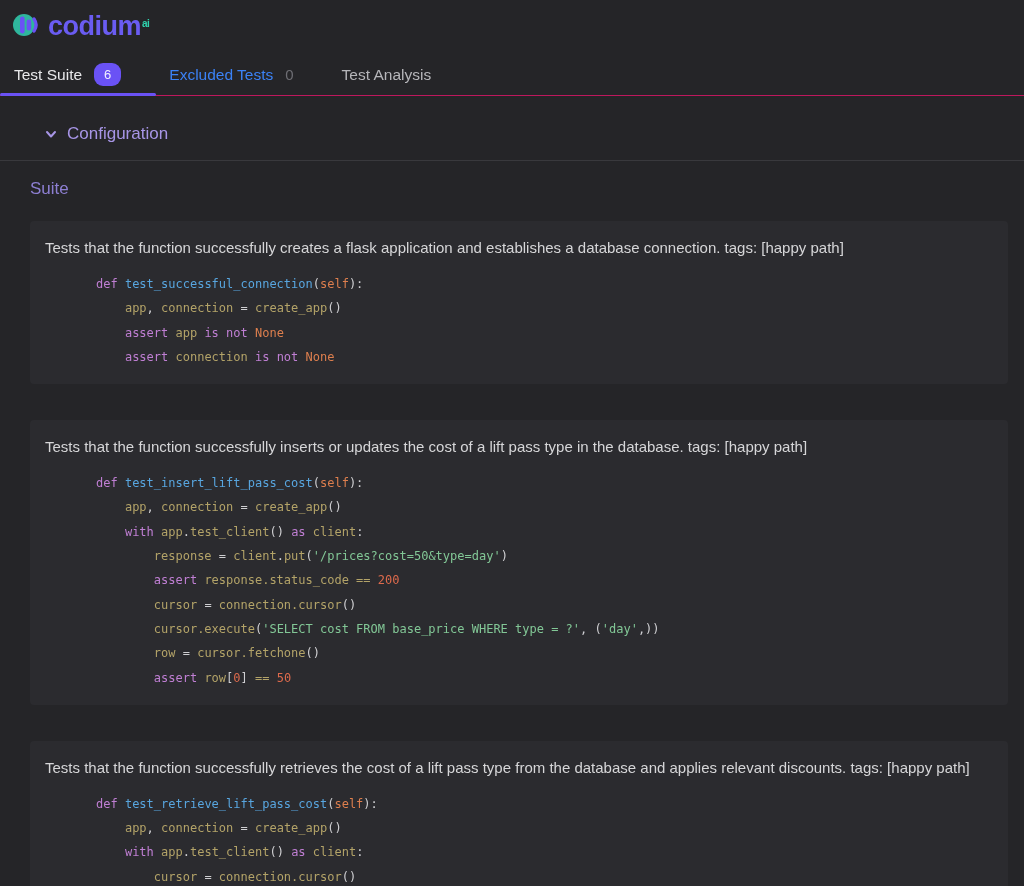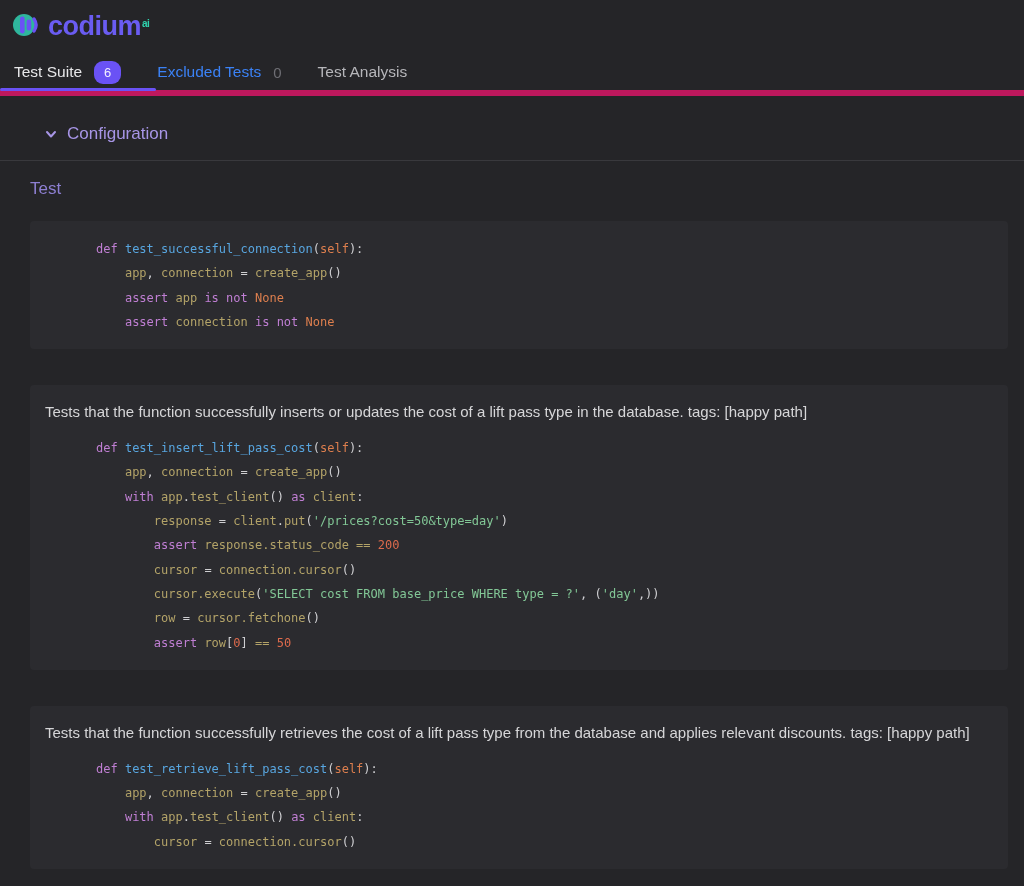--- a/index.html
+++ b/index.html
@@ -10,21 +10,21 @@
     color:#d6d6d8;
   }
   
   .header { padding:8px 0 0 12px; height:44px; display:flex; align-items:center; }
   .logo { display:flex; align-items:center; gap:6px; }
   .logo-mark { margin-top:2px; }
   .wordmark { font-size:27px; font-weight:700; color:#6a5cf2; letter-spacing:-0.5px; line-height:30px; }
   .wordmark-sup { font-size:10px; font-weight:700; color:#2fd3ae; vertical-align:top; position:relative; top:-2px; margin-left:1px; }
   
   .tabbar { position:relative; margin-top:10px; height:42px; display:flex; align-items:center;
-            padding-left:14px; gap:36px; border-bottom:6px solid #be185d; }
+            padding-left:14px; gap:48px; border-bottom:1px solid #be185d; }
   .tab { display:flex; align-items:center; gap:12px; font-size:15.5px; cursor:pointer; }
   .tab-label { color:#3b82f6; }
   .tab.active .tab-label { color:#e8e8ea; }
   .tab.bright .tab-label { color:#b6b6ba; }
   .tab-count-plain { color:#6e6e74; font-size:15px; }
   .tab-badge { background:#6a52f5; color:#f2f0ff; font-size:13px; line-height:13px;
                padding:5px 10px; border-radius:9px; }
   .tab-underline { position:absolute; left:0; bottom:-1px; width:156px; height:3px;
                    background:#6a52f5; border-radius:2px; }
   
@@ -85,24 +85,25 @@
   <span style="display:flex;">
     <svg width="14" height="14" viewBox="0 0 14 14">
       <polyline points="3,5 7,9.5 11,5" fill="none" stroke="#a795e6" stroke-width="2" stroke-linecap="round" stroke-linejoin="round"></polyline>
     </svg>
   </span>
   <span>Configuration</span>
 </div>
 
 <div class="divider"></div>
 
-<div class="tests-title">Test</div>
+<div class="tests-title">Suite</div>
 
 <div class="cards">
     <div class="card">
+      <div class="card-desc">Tests that the function successfully creates a flask application and establishes a database connection. tags: [happy path]</div>
       <div class="code"><div class="code-line"><span class="tk-kw">def </span><span class="tk-fn">test_successful_connection</span><span class="tk-pl">(</span><span class="tk-const">self</span><span class="tk-pl">):</span></div><div class="code-line"><span class="tk-pl">    </span><span class="tk-var">app</span><span class="tk-pl">, </span><span class="tk-var">connection</span><span class="tk-pl"> = </span><span class="tk-var">create_app</span><span class="tk-pl">()</span></div><div class="code-line"><span class="tk-pl">    </span><span class="tk-kw">assert </span><span class="tk-var">app</span><span class="tk-kw"> is not </span><span class="tk-const">None</span></div><div class="code-line"><span class="tk-pl">    </span><span class="tk-kw">assert </span><span class="tk-var">connection</span><span class="tk-kw"> is not </span><span class="tk-const">None</span></div></div>
     </div>
     <div class="card">
       <div class="card-desc">Tests that the function successfully inserts or updates the cost of a lift pass type in the database. tags: [happy path]</div>
       <div class="code"><div class="code-line"><span class="tk-kw">def </span><span class="tk-fn">test_insert_lift_pass_cost</span><span class="tk-pl">(</span><span class="tk-const">self</span><span class="tk-pl">):</span></div><div class="code-line"><span class="tk-pl">    </span><span class="tk-var">app</span><span class="tk-pl">, </span><span class="tk-var">connection</span><span class="tk-pl"> = </span><span class="tk-var">create_app</span><span class="tk-pl">()</span></div><div class="code-line"><span class="tk-pl">    </span><span class="tk-kw">with </span><span class="tk-var">app</span><span class="tk-pl">.</span><span class="tk-var">test_client</span><span class="tk-pl">() </span><span class="tk-kw">as </span><span class="tk-var">client</span><span class="tk-pl">:</span></div><div class="code-line"><span class="tk-pl">        </span><span class="tk-var">response</span><span class="tk-pl"> = </span><span class="tk-var">client</span><span class="tk-pl">.</span><span class="tk-var">put</span><span class="tk-pl">(</span><span class="tk-str">'/prices?cost=50&amp;type=day'</span><span class="tk-pl">)</span></div><div class="code-line"><span class="tk-pl">        </span><span class="tk-kw">assert </span><span class="tk-var">response.status_code</span><span class="tk-op"> == </span><span class="tk-num">200</span></div><div class="code-line"><span class="tk-pl">        </span><span class="tk-var">cursor</span><span class="tk-pl"> = </span><span class="tk-var">connection.cursor</span><span class="tk-pl">()</span></div><div class="code-line"><span class="tk-pl">        </span><span class="tk-var">cursor.execute</span><span class="tk-pl">(</span><span class="tk-str">'SELECT cost FROM base_price WHERE type = ?'</span><span class="tk-pl">, (</span><span class="tk-str">'day'</span><span class="tk-pl">,))</span></div><div class="code-line"><span class="tk-pl">        </span><span class="tk-var">row</span><span class="tk-pl"> = </span><span class="tk-var">cursor.fetchone</span><span class="tk-pl">()</span></div><div class="code-line"><span class="tk-pl">        </span><span class="tk-kw">assert </span><span class="tk-var">row</span><span class="tk-pl">[</span><span class="tk-num">0</span><span class="tk-pl">]</span><span class="tk-op"> == </span><span class="tk-num">50</span></div></div>
     </div>
     <div class="card">
       <div class="card-desc">Tests that the function successfully retrieves the cost of a lift pass type from the database and applies relevant discounts. tags: [happy path]</div>
       <div class="code"><div class="code-line"><span class="tk-kw">def </span><span class="tk-fn">test_retrieve_lift_pass_cost</span><span class="tk-pl">(</span><span class="tk-const">self</span><span class="tk-pl">):</span></div><div class="code-line"><span class="tk-pl">    </span><span class="tk-var">app</span><span class="tk-pl">, </span><span class="tk-var">connection</span><span class="tk-pl"> = </span><span class="tk-var">create_app</span><span class="tk-pl">()</span></div><div class="code-line"><span class="tk-pl">    </span><span class="tk-kw">with </span><span class="tk-var">app</span><span class="tk-pl">.</span><span class="tk-var">test_client</span><span class="tk-pl">() </span><span class="tk-kw">as </span><span class="tk-var">client</span><span class="tk-pl">:</span></div><div class="code-line"><span class="tk-pl">        </span><span class="tk-var">cursor</span><span class="tk-pl"> = </span><span class="tk-var">connection.cursor</span><span class="tk-pl">()</span></div></div>
     </div>

